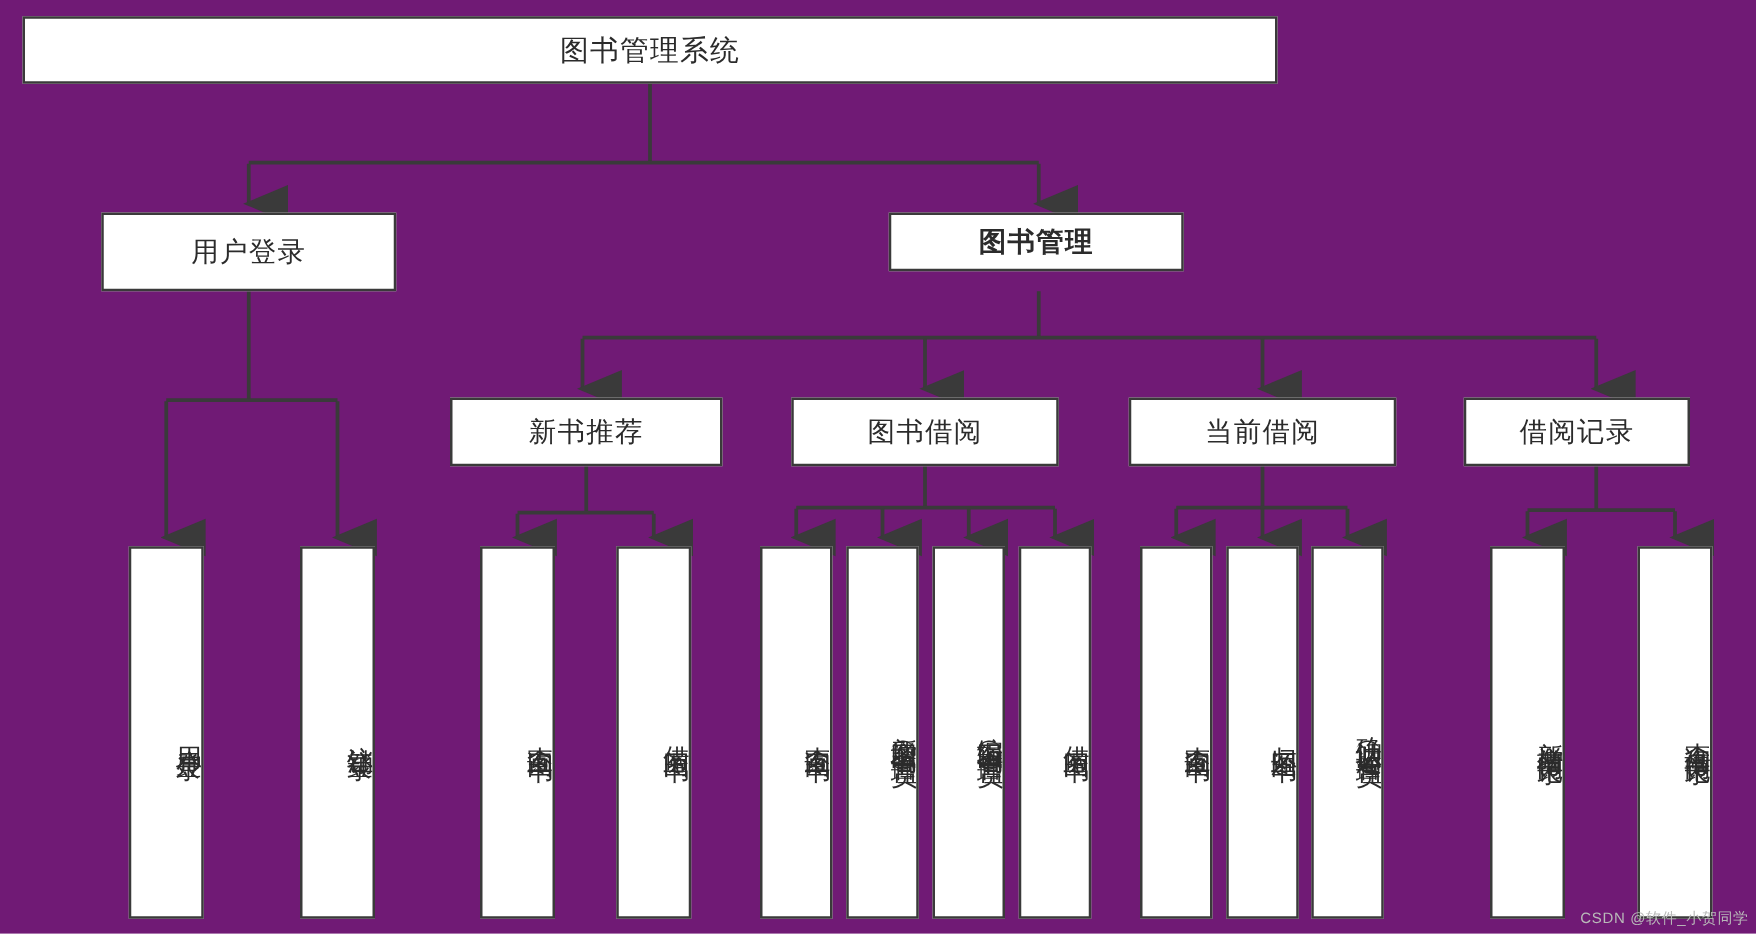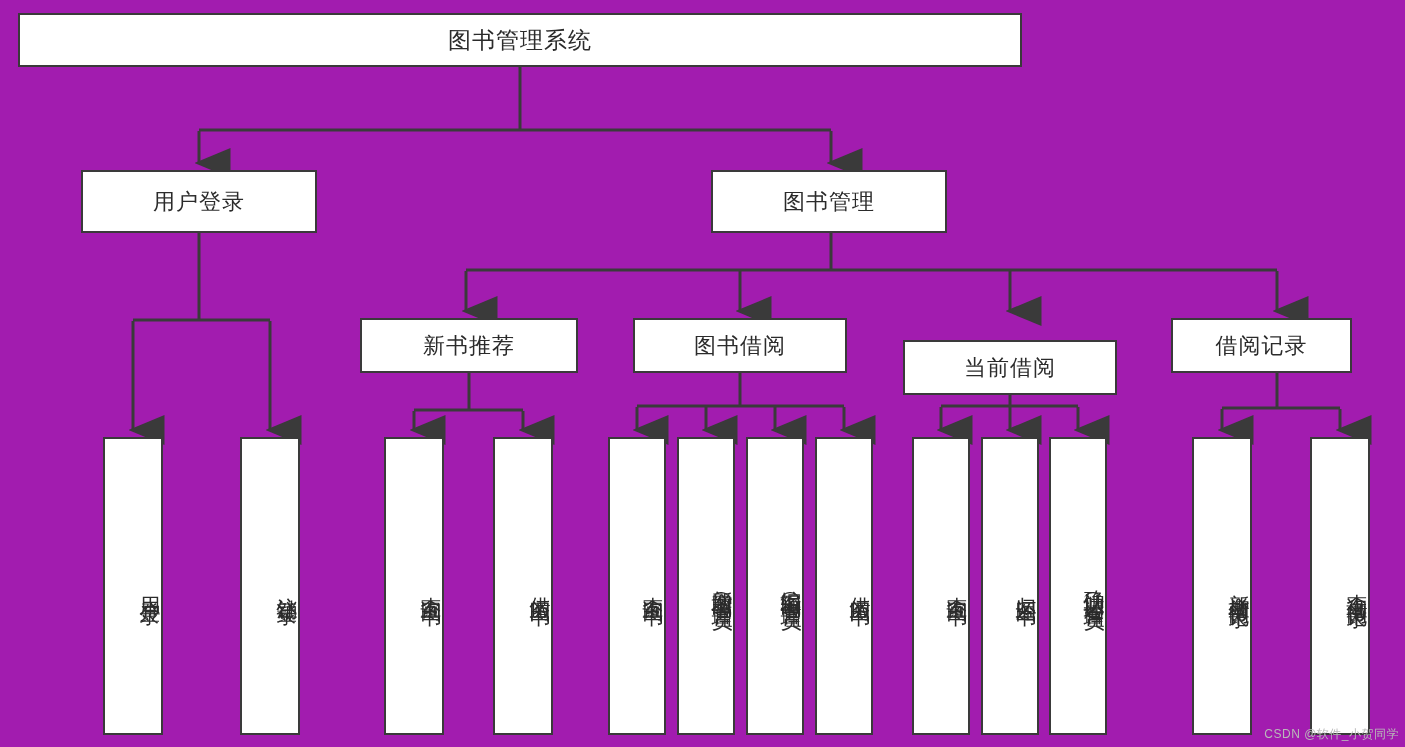--- a/index.html
+++ b/index.html
@@ -7,21 +7,21 @@
     padding: 0;
     background: #ffffff;
   }
   body {
     font-family: "Liberation Sans", "DejaVu Sans", sans-serif;
   }
   #canvas {
     position: relative;
     width: 1405px;
     height: 747px;
-    background: #a21caf;
+    background: #701a75;
     overflow: hidden;
   }
   svg#edges {
     position: absolute;
     left: 0;
     top: 0;
     width: 1405px;
     height: 747px;
   }
   .node {
@@ -124,31 +124,31 @@
     </g>
   </svg>
 
   <div class="node horiz root" style="left:18px; top:13px; width:1004px; height:54px;">
     <span class="label">图书管理系统</span>
   </div>
 
   <div class="node horiz" style="left:81px; top:170px; width:236px; height:63px;">
     <span class="label">用户登录</span>
   </div>
-  <div class="node horiz" style="left:711px; top:170px; width:236px; height:63px;">
+  <div class="node horiz" style="left:711px; top:170px; width:236px; height:47px;font-weight:bold;">
     <span class="label">图书管理</span>
   </div>
 
   <div class="node horiz" style="left:360px; top:318px; width:218px; height:55px;">
     <span class="label">新书推荐</span>
   </div>
   <div class="node horiz" style="left:633px; top:318px; width:214px; height:55px;">
     <span class="label">图书借阅</span>
   </div>
-  <div class="node horiz" style="left:903px; top:318px; width:214px; height:55px;margin-top:22px;">
+  <div class="node horiz" style="left:903px; top:318px; width:214px; height:55px;">
     <span class="label">当前借阅</span>
   </div>
   <div class="node horiz" style="left:1171px; top:318px; width:181px; height:55px;">
     <span class="label">借阅记录</span>
   </div>
 
   <div class="node vert" style="left:103px; top:437px; width:60px; height:298px;">
     <span class="label">用户登录</span>
   </div>
   <div class="node vert" style="left:240px; top:437px; width:60px; height:298px;">

